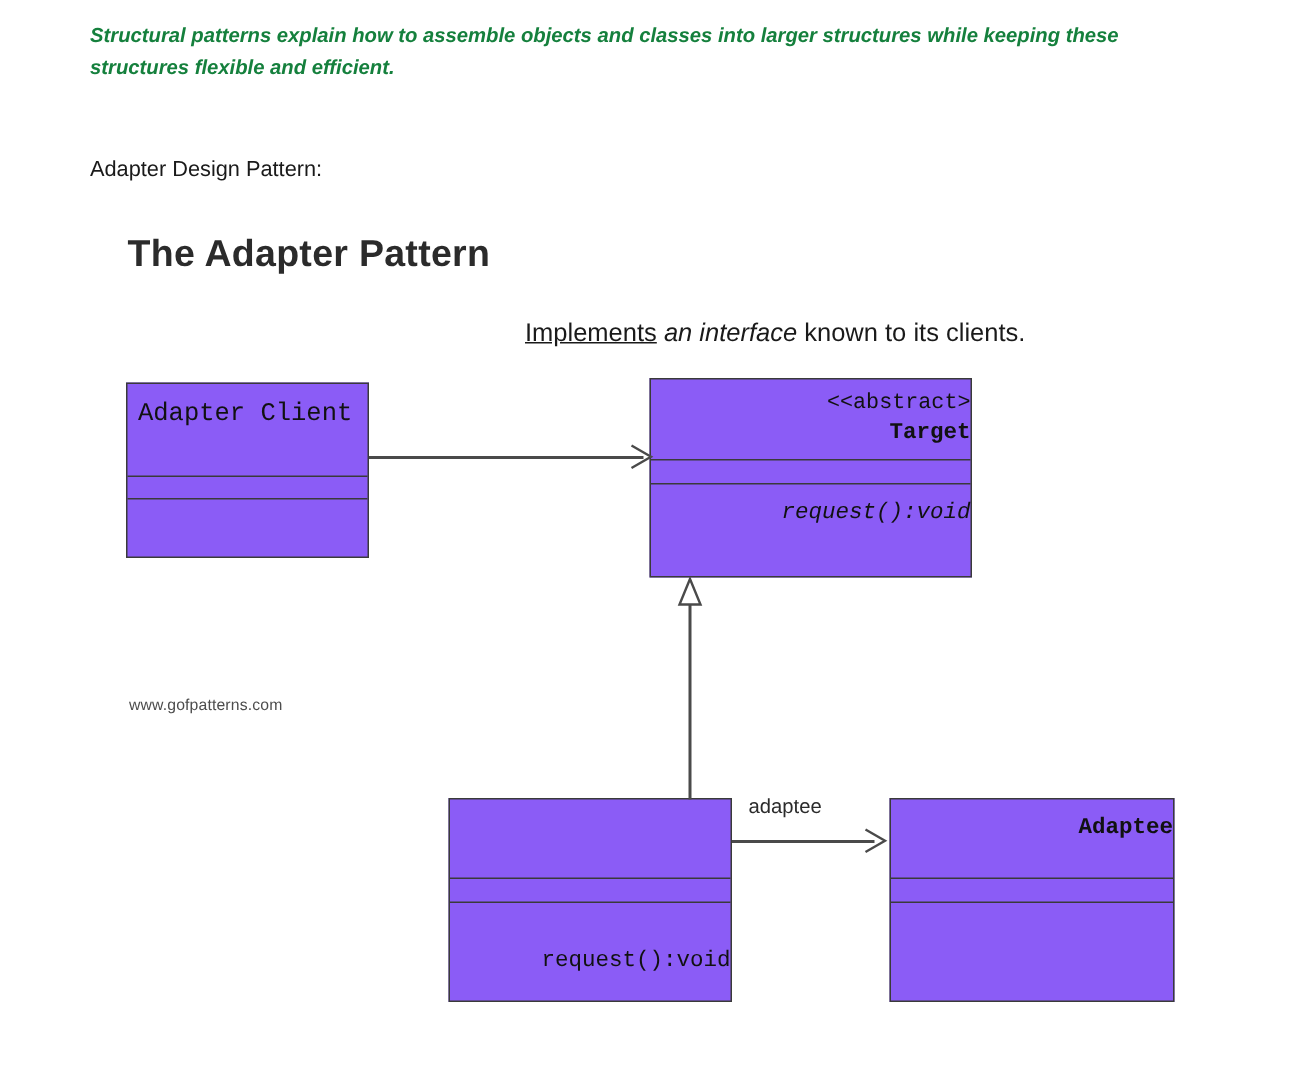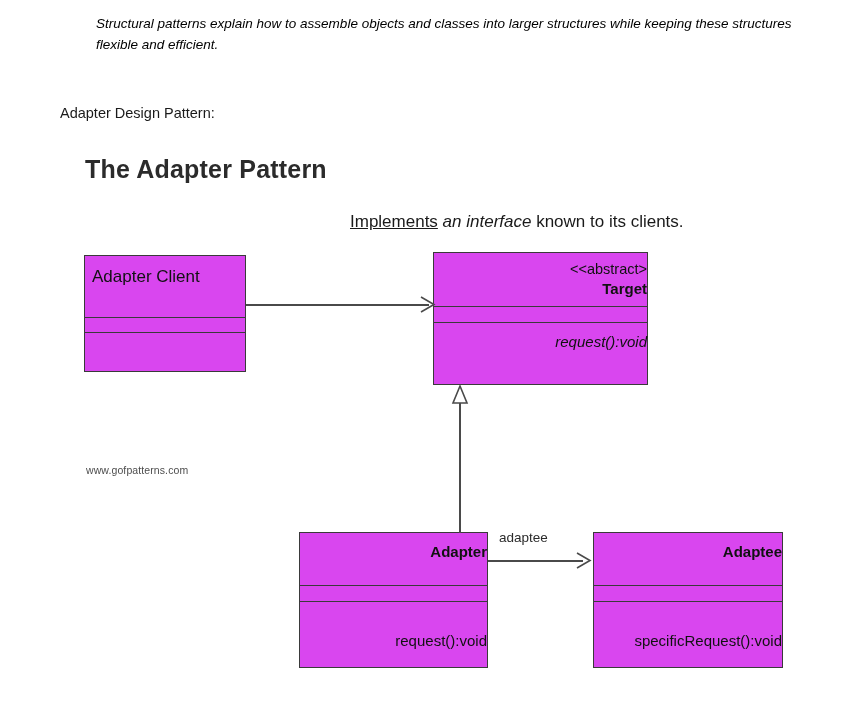--- a/index.html
+++ b/index.html
@@ -18,24 +18,23 @@
   }
 
   
   .intro {
     position: absolute;
     left: 60px;
     top: 13px;
     width: 740px;
     font-size: 13.5px;
     font-style: italic;
-    font-weight: normal;
+    font-weight: bold;
     line-height: 21px;
-    color: #000000;
-    margin-left: 36px;
+    color: #15803d;
   }
 
   .section-label {
     position: absolute;
     left: 60px;
     top: 105px;
     font-size: 14.5px;
     font-weight: normal;
     color: #1a1a1a;
   }
@@ -68,21 +67,22 @@
     font-size: 10.5px;
     color: #4d4d4d;
     letter-spacing: 0.1px;
   }
 
   
   .uml-box {
     position: absolute;
     box-sizing: border-box;
     border: 1.6px solid #3a3a3a;
-    background: #d946ef;
+    background: #8b5cf6;
+    font-family: Liberation Mono, monospace;
   }
   .uml-sep {
     position: absolute;
     left: 0;
     right: 0;
     height: 0;
     border-top: 1.6px solid #3a3a3a;
   }
   .cmp-name {
     position: absolute;
@@ -169,35 +169,31 @@
   <div class="cmp-name centered" style="top:6px;">
     <span class="stereo">&lt;&lt;abstract&gt;</span>
     <span class="cls">Target</span>
   </div>
   <div class="uml-sep" style="top:53px;"></div>
   <div class="uml-sep" style="top:69px;"></div>
   <div class="cmp-ops italic" style="top:80px;">request():void</div>
 </div>
 
 <div class="uml-box" style="left:299px; top:532px; width:189px; height:136px;">
-  <div class="cmp-name centered" style="top:9px;">
-    <span class="cls">Adapter</span>
-  </div>
   <div class="uml-sep" style="top:52px;"></div>
   <div class="uml-sep" style="top:68px;"></div>
   <div class="cmp-ops" style="top:99px;">request():void</div>
 </div>
 
 <div class="uml-box" style="left:593px; top:532px; width:190px; height:136px;">
   <div class="cmp-name centered" style="top:9px;">
     <span class="cls">Adaptee</span>
   </div>
   <div class="uml-sep" style="top:52px;"></div>
   <div class="uml-sep" style="top:68px;"></div>
-  <div class="cmp-ops" style="top:99px;">specificRequest():void</div>
 </div>
 
 <div class="edge-line edge-h" style="left:246px; top:304px; width:183px;"></div>
 <svg class="arrowhead" style="left:418px; top:294px;" width="20" height="22" viewBox="0 0 20 22">
   <polyline points="3,3 16,10.5 3,18" fill="none" stroke="#4a4a4a" stroke-width="1.6"></polyline>
 </svg>
 
 <div class="edge-line edge-v" style="left:459px; top:403px; height:130px;"></div>
 <svg class="arrowhead" style="left:451px; top:385px;" width="18" height="20" viewBox="0 0 18 20">
   <polygon points="9,1 16,18 2,18" fill="#ffffff" stroke="#4a4a4a" stroke-width="1.6"></polygon>

